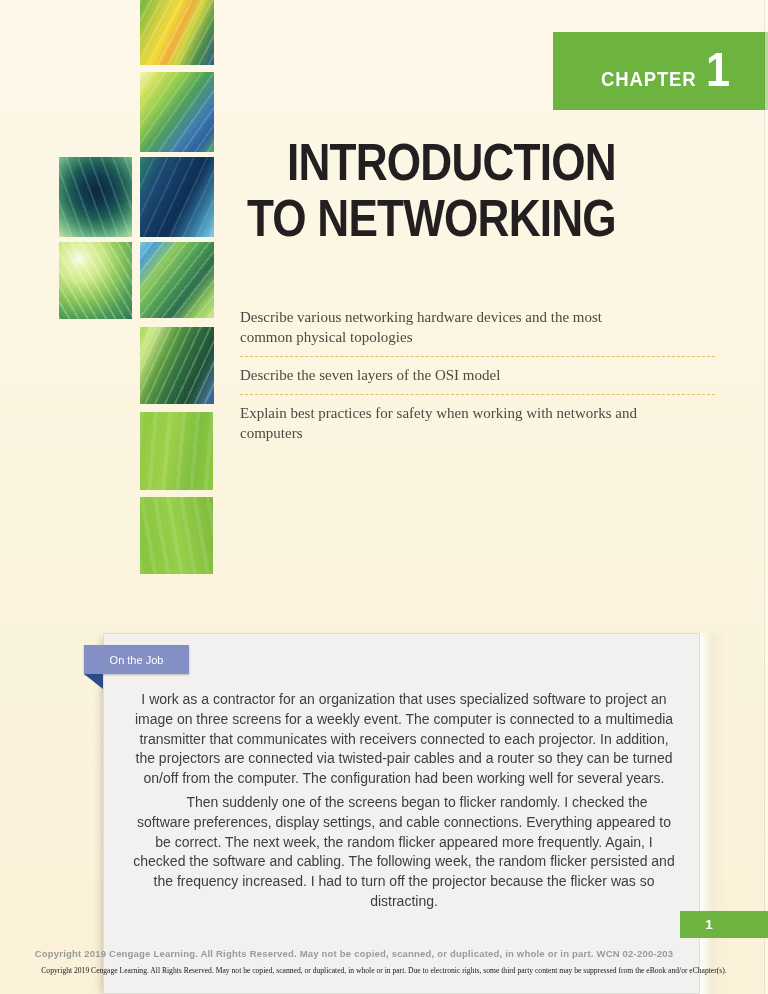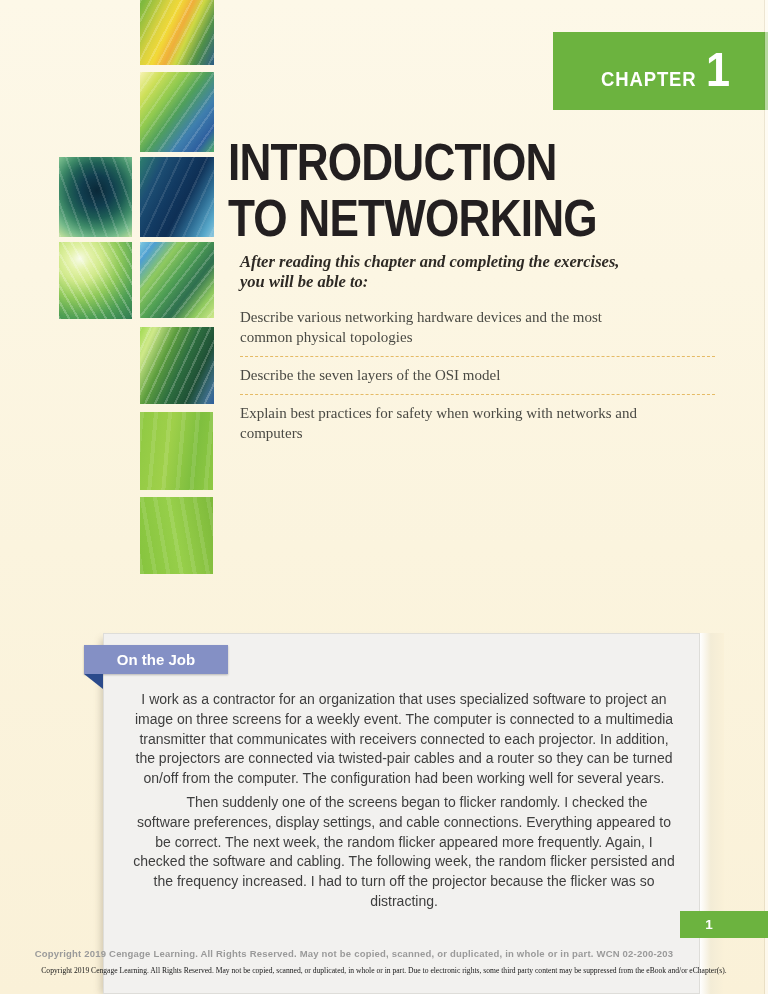--- a/index.html
+++ b/index.html
@@ -50,23 +50,24 @@
     display:flex; align-items:baseline; justify-content:center; gap:9px;
     padding-top:14px;
   }
   .chapter-word { font-weight:bold; font-size:21px; letter-spacing:1px;
     display:inline-block; transform:scaleX(0.88); transform-origin:right bottom; }
   .chapter-num  { font-weight:bold; font-size:48px; line-height:48px;
     display:inline-block; transform:scaleX(0.9); transform-origin:left bottom; }
 
   
   .chapter-title {
-    position:absolute; left:228px; top:134px; color:#231f20;
+    position:absolute; left:247px; top:134px; color:#231f20;
     font-weight:bold; font-size:52px; line-height:56px; letter-spacing:-1px;
     white-space:nowrap;
+    text-align:right;
   }
   .chapter-title .tline { display:block; transform:scaleX(0.85); transform-origin:left center; }
   .chapter-subtitle {
     position:absolute; left:240px; top:252px; width:430px;
     font-family:"Liberation Serif","DejaVu Serif",serif;
     font-weight:bold; font-style:italic; font-size:16.5px; line-height:20px;
     color:#2e2a25; white-space:pre-line;
   }
 
   
@@ -82,24 +83,24 @@
   .otj-box {
     position:absolute; left:103px; top:633px; width:597px; height:361px;
     background:#f2f1ef; border:1px solid #deddd9;
     box-shadow:-5px 3px 7px -3px rgba(110,100,80,0.30);
   }
   .page-curl {
     position:absolute; left:700px; top:633px; height:361px; width:24px;
     background:linear-gradient(90deg, #ffffff 0%, #f3ecd6 45%, #faf1d8 100%);
   }
   .otj-ribbon {
-    position:absolute; left:84px; top:645px; width:144px; height:29px;
+    position:absolute; left:84px; top:645px; width:105px; height:29px;
     background:#8490c5; color:#ffffff;
     display:flex; align-items:center; justify-content:center;
-    font-weight:bold; font-size:15px;
+    font-weight:normal; font-size:11px;
     box-shadow:0 1px 2px rgba(0,0,0,0.25);
   }
   .otj-fold {
     position:absolute; left:84px; top:674px; width:19px; height:15px;
     background:#2b4a8b; clip-path:polygon(0 0, 100% 0, 100% 100%);
   }
   .otj-body {
     position:absolute; left:128px; top:686px; width:552px;
     font-size:14px; line-height:19.8px; color:#3e3e3e;
   }
@@ -144,22 +145,20 @@
   <div class="chapter-badge">
     <span class="chapter-word">CHAPTER</span>
     <span class="chapter-num">1</span>
   </div>
 
   <h1 class="chapter-title">
     <span class="tline">INTRODUCTION</span>
     <span class="tline">TO NETWORKING</span>
   </h1>
 
-  <p class="chapter-subtitle">After reading this chapter and completing the exercises,
-you will be able to:</p>
 
   <ul class="objectives">
     <li>Describe various networking hardware devices and the most
 common physical topologies</li>
     <li>Describe the seven layers of the OSI model</li>
     <li>Explain best practices for safety when working with networks and
 computers</li>
   </ul>
 
   <div class="otj-box"></div>

